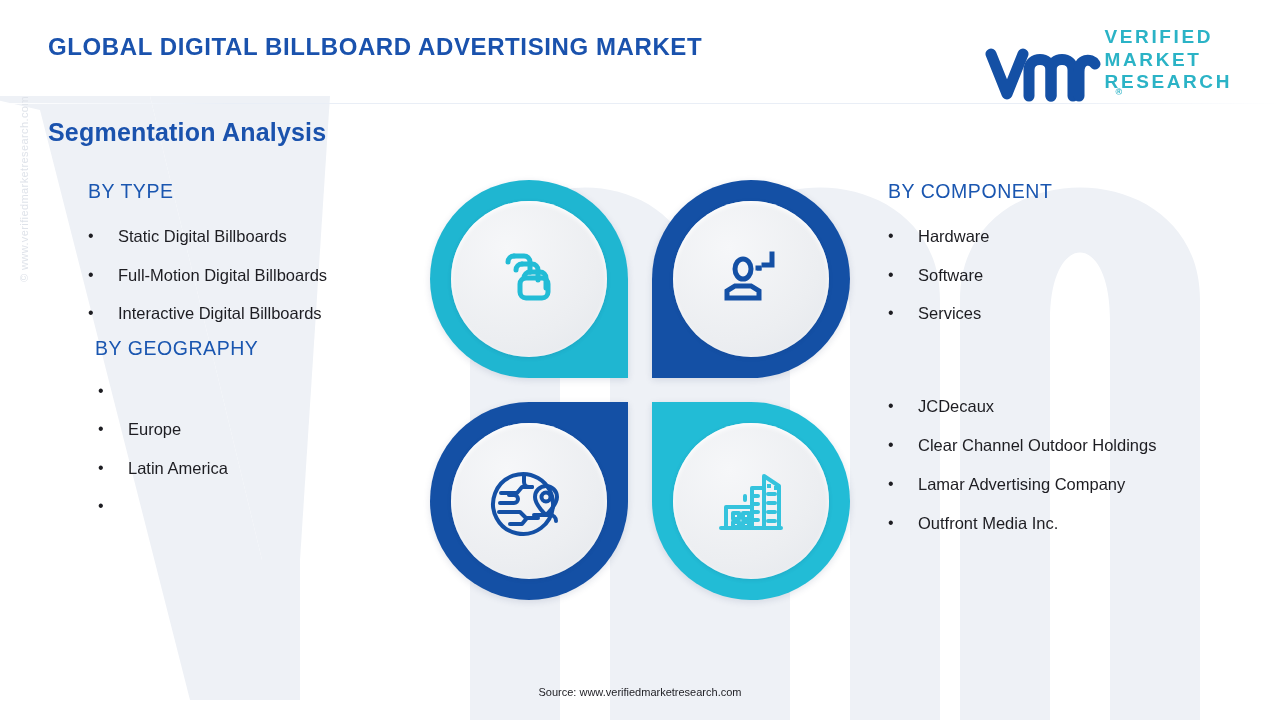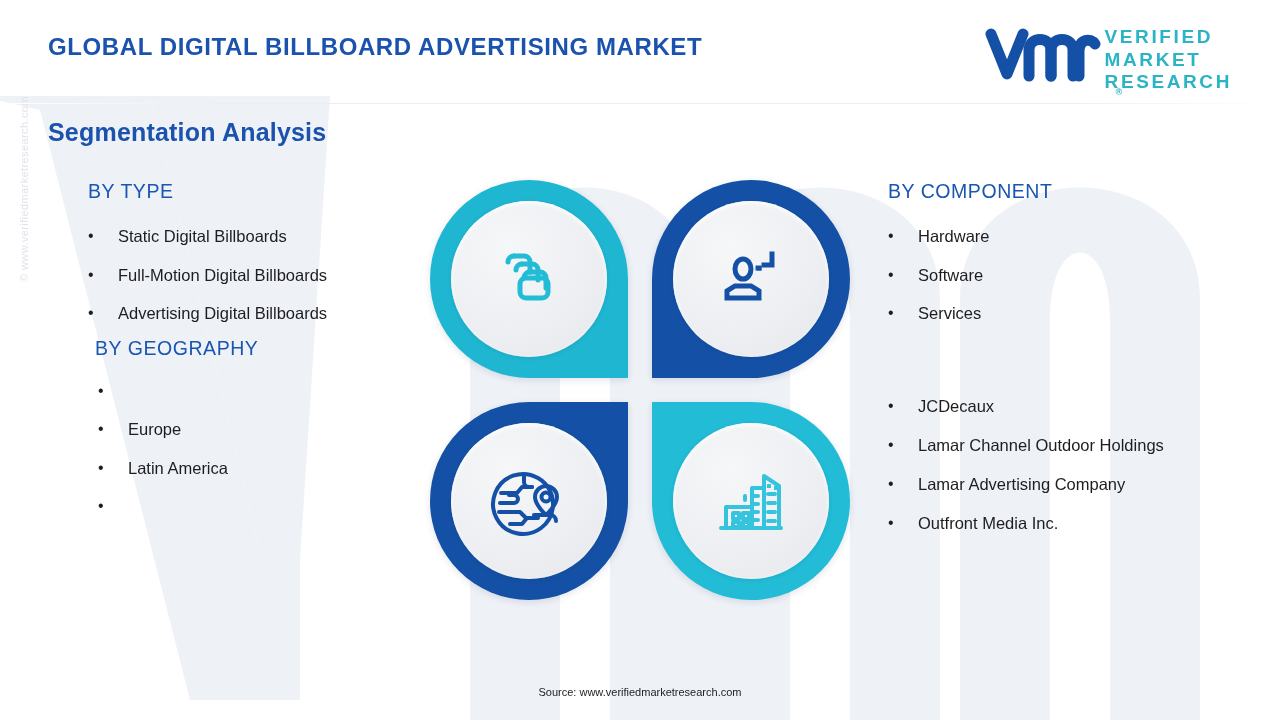--- a/index.html
+++ b/index.html
@@ -17,21 +17,21 @@
   
   #header {
     position:absolute; top:0; left:0; width:1280px; height:104px;
     z-index:3;
   }
   #page-title {
     position:absolute; left:48px; top:33px;
     font-size:24px; font-weight:700; letter-spacing:.6px;
     color:#1a52ad; white-space:nowrap;
   }
-  #logo { position:absolute; right:48px; top:26px; display:flex; align-items:flex-start; gap:4px; }
+  #logo { position:absolute; right:48px; top:26px; display:flex; align-items:flex-end; gap:4px; }
   #logo-mark { width:118px; height:58px; }
   #logo-words {
     display:flex; flex-direction:column; gap:1px;
     color:#2bb3c6; font-size:19px; font-weight:700; letter-spacing:2.6px; line-height:1.14;
   }
   #logo-words span { position:relative; }
   #logo-reg {
     position:absolute; top:-7px; right:-11px;
     font-size:9px; letter-spacing:0; font-weight:700;
   }
@@ -166,21 +166,21 @@
       <li>
         <span class="seg-bullet">•</span>
         <span class="seg-text">Static Digital Billboards</span>
       </li>
       <li>
         <span class="seg-bullet">•</span>
         <span class="seg-text">Full-Motion Digital Billboards</span>
       </li>
       <li>
         <span class="seg-bullet">•</span>
-        <span class="seg-text">Advertising Digital Billboards</span>
+        <span class="seg-text">Interactive Digital Billboards</span>
       </li>
     </ul>
   </div>
 
   <div id="group-geography">
     <div class="seg-heading">BY GEOGRAPHY</div>
     <ul class="seg-list">
       <li>
         <span class="seg-bullet">•</span>
       </li>
@@ -299,21 +299,21 @@
   </div>
 
   <div id="group-players">
     <ul class="seg-list">
       <li>
         <span class="seg-bullet">•</span>
         <span class="seg-text">JCDecaux</span>
       </li>
       <li>
         <span class="seg-bullet">•</span>
-        <span class="seg-text">Lamar Channel Outdoor Holdings</span>
+        <span class="seg-text">Clear Channel Outdoor Holdings</span>
       </li>
       <li>
         <span class="seg-bullet">•</span>
         <span class="seg-text">Lamar Advertising Company</span>
       </li>
       <li>
         <span class="seg-bullet">•</span>
         <span class="seg-text">Outfront Media Inc.</span>
       </li>
     </ul>

